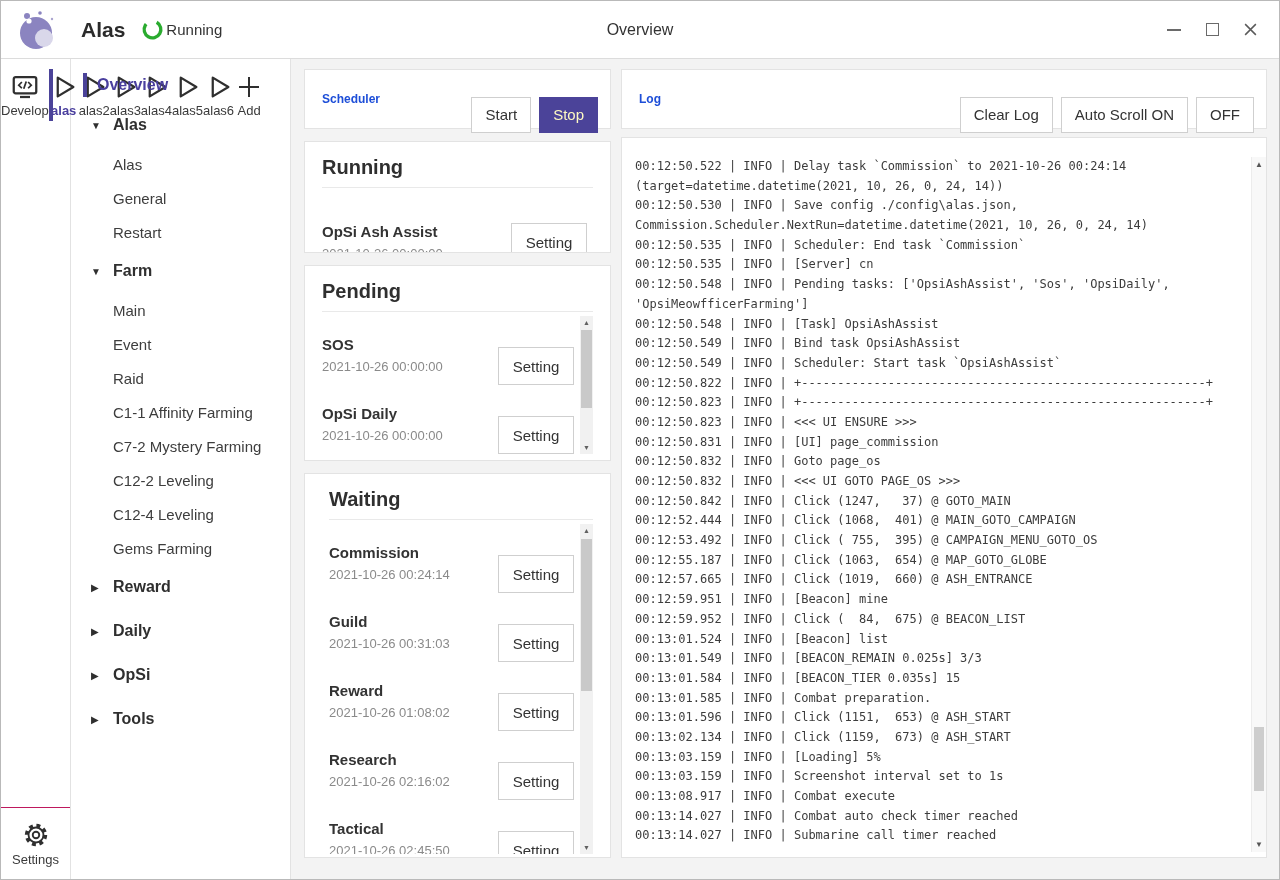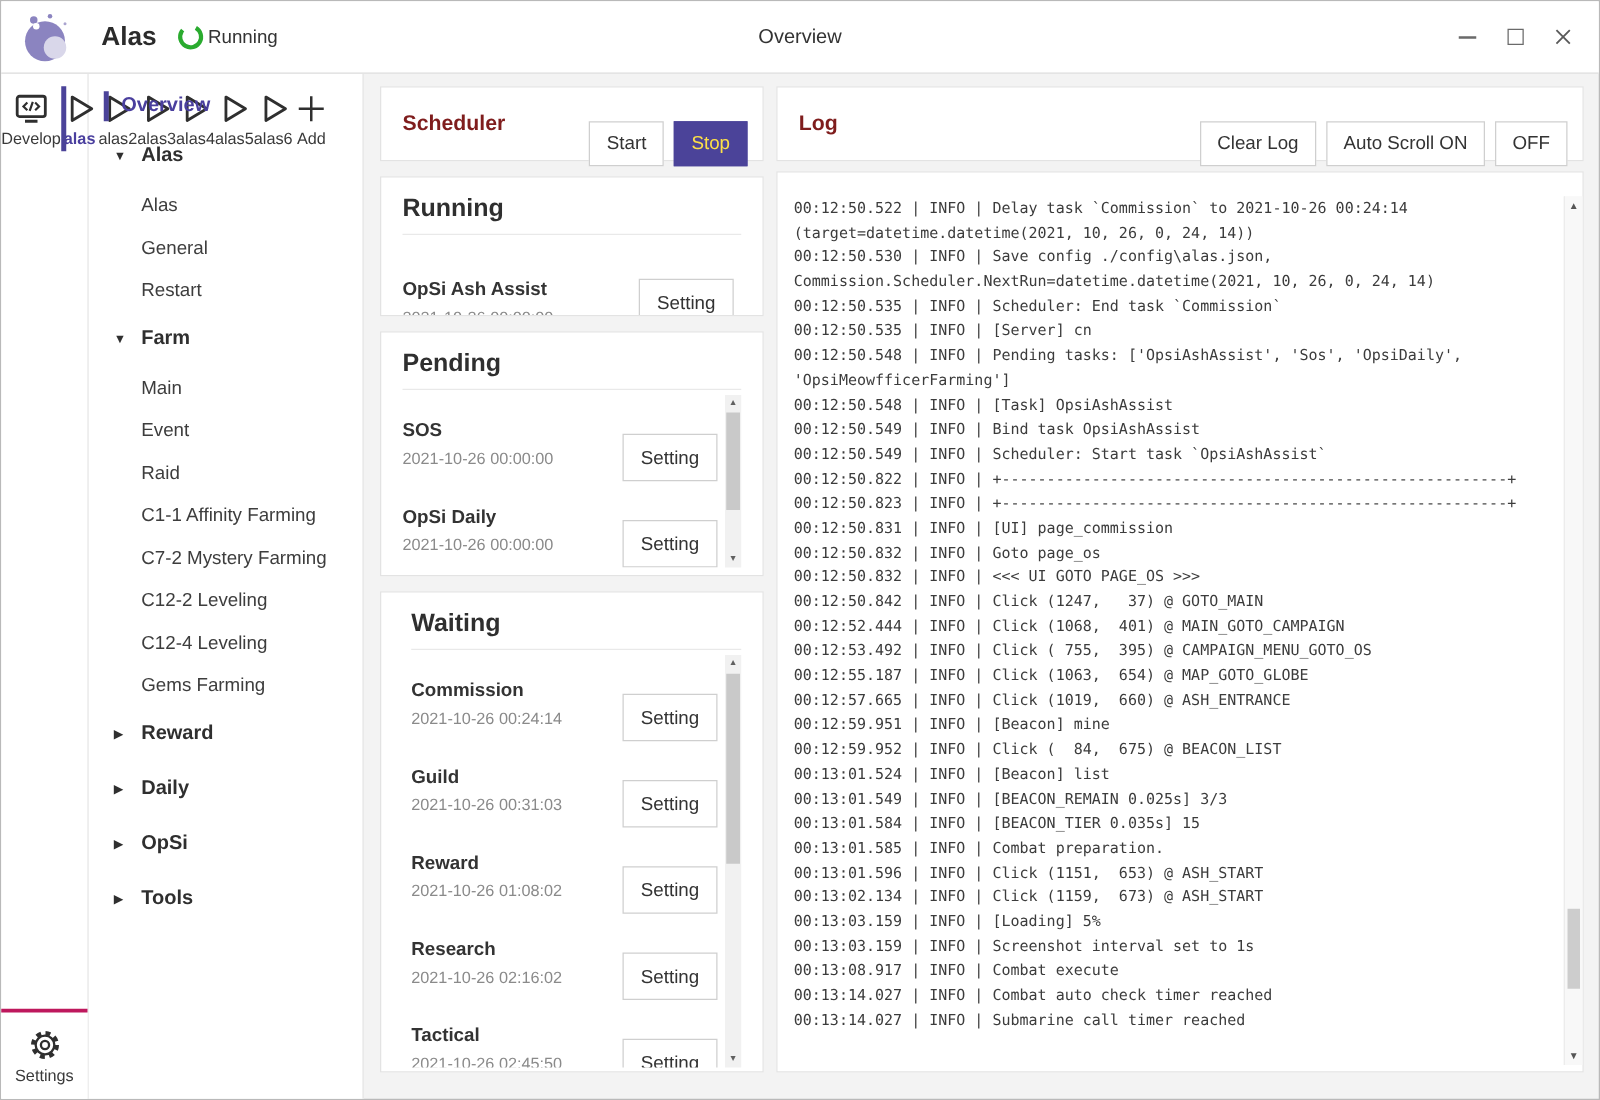--- a/index.html
+++ b/index.html
@@ -27,43 +27,43 @@
   
   .rail { width:70px; background:#fff; border-right:1px solid #e2e2e2; display:flex; flex-direction:column; padding-top:7px; }
   .rail-items { display:flex; flex-direction:row; }
   .rail-item { position:relative; height:58px; display:flex; flex-direction:column; align-items:center; justify-content:center; cursor:pointer; }
   .rail-item .bar { position:absolute; left:0; top:3px; bottom:3px; width:4px; background:transparent; }
   .rail-item.active .bar { background:var(--accent); }
   .rail-icon { height:30px; display:flex; align-items:center; justify-content:center; }
   .rail-label { font-size:13px; color:#3a3a3a; margin-top:1px; }
   .rail-item.active .rail-label { color:var(--accent-text); font-weight:700; }
   .rail-spacer { flex:1; }
-  .rail-settings { border-top:3px solid #be185d; height:72px; display:flex; flex-direction:column; align-items:center; justify-content:center; cursor:pointer; background:#fff; width:100%; border-left:none; border-right:none; border-bottom:none; font-family:inherit; }
+  .rail-settings { border-top:1px solid #be185d; height:72px; display:flex; flex-direction:column; align-items:center; justify-content:center; cursor:pointer; background:#fff; width:100%; border-left:none; border-right:none; border-bottom:none; font-family:inherit; }
   .rail-settings .rail-label { margin-top:2px; }
 
   
   .menu { width:220px; background:#fff; border-right:1px solid #e2e2e2; padding-top:8px; overflow:hidden; }
   .menu-overview { position:relative; height:36px; display:flex; align-items:center; padding-left:26px; cursor:pointer; }
   .menu-overview .bar { position:absolute; left:12px; top:6px; height:24px; width:4px; background:var(--accent); }
   .menu-overview-label { color:var(--accent-text); font-weight:700; font-size:16px; }
   .menu-group-header { height:44px; display:flex; align-items:center; padding-left:20px; font-weight:700; font-size:16px; color:#2f2f2f; cursor:pointer; }
   .menu-arrow { font-size:10px; margin-right:10px; color:#2f2f2f; width:12px; }
   .menu-sub { height:34px; display:flex; align-items:center; padding-left:42px; font-size:15px; color:#3d3d3d; cursor:pointer; }
 
   
   .content { flex:1; display:flex; padding:10px 12px 21px 13px; gap:10px; min-width:0; }
   .col-mid { width:307px; flex:0 0 307px; display:flex; flex-direction:column; gap:12px; }
   .col-log { flex:1; display:flex; flex-direction:column; gap:8px; min-width:0; }
   .card { background:#fff; border:1px solid #e3e3e3; }
 
   .header-card { flex:0 0 60px; height:60px; display:flex; align-items:center; padding:0 12px 0 17px; }
-  .card-title { font-size:17px; font-weight:700; color:#7f1d1d; }
+  .card-title { font-size:12px; font-weight:700; color:#1d4ed8; }
   .header-buttons { margin-left:auto; display:flex; gap:8px; }
   .btn { height:36px; background:#fff; border:1px solid #cfcfcf; font-size:15px; color:#333; padding:0 13px; display:flex; align-items:center; justify-content:center; font-family:inherit; cursor:pointer;margin-top:31px; }
-  .btn-primary { background:var(--accent); border-color:var(--accent); color:#fde047; }
+  .btn-primary { background:var(--accent); border-color:var(--accent); color:#fef9c3; }
 
   .section-card { padding:14px 17px 0 17px; overflow:hidden; display:flex; flex-direction:column; }
   .section-title { font-size:20px; font-weight:700; color:#2f2f2f; padding-bottom:8px; border-bottom:1px solid #e9e9e9; }
   .card-running { flex:0 0 112px; height:112px; }
   .card-pending { flex:0 0 196px; height:196px; }
   .card-waiting { flex:1;padding-left:24px; }
 
   .scroll-wrap { display:flex; margin-top:4px; }
   .card-pending .scroll-wrap .task-list-clip { height:138px; }
   .card-waiting .scroll-wrap .task-list-clip { height:330px; }
@@ -409,20 +409,21 @@
               <div class="log-line">Commission.Scheduler.NextRun=datetime.datetime(2021, 10, 26, 0, 24, 14)</div>
               <div class="log-line">00:12:50.535 | INFO | Scheduler: End task `Commission`</div>
               <div class="log-line">00:12:50.535 | INFO | [Server] cn</div>
               <div class="log-line">00:12:50.548 | INFO | Pending tasks: ['OpsiAshAssist', 'Sos', 'OpsiDaily',</div>
               <div class="log-line">'OpsiMeowfficerFarming']</div>
               <div class="log-line">00:12:50.548 | INFO | [Task] OpsiAshAssist</div>
               <div class="log-line">00:12:50.549 | INFO | Bind task OpsiAshAssist</div>
               <div class="log-line">00:12:50.549 | INFO | Scheduler: Start task `OpsiAshAssist`</div>
               <div class="log-line">00:12:50.822 | INFO | +--------------------------------------------------------+</div>
               <div class="log-line">00:12:50.823 | INFO | +--------------------------------------------------------+</div>
+              <div class="log-line">00:12:50.823 | INFO | &lt;&lt;&lt; UI ENSURE &gt;&gt;&gt;</div>
               <div class="log-line">00:12:50.831 | INFO | [UI] page_commission</div>
               <div class="log-line">00:12:50.832 | INFO | Goto page_os</div>
               <div class="log-line">00:12:50.832 | INFO | &lt;&lt;&lt; UI GOTO PAGE_OS &gt;&gt;&gt;</div>
               <div class="log-line">00:12:50.842 | INFO | Click (1247,   37) @ GOTO_MAIN</div>
               <div class="log-line">00:12:52.444 | INFO | Click (1068,  401) @ MAIN_GOTO_CAMPAIGN</div>
               <div class="log-line">00:12:53.492 | INFO | Click ( 755,  395) @ CAMPAIGN_MENU_GOTO_OS</div>
               <div class="log-line">00:12:55.187 | INFO | Click (1063,  654) @ MAP_GOTO_GLOBE</div>
               <div class="log-line">00:12:57.665 | INFO | Click (1019,  660) @ ASH_ENTRANCE</div>
               <div class="log-line">00:12:59.951 | INFO | [Beacon] mine</div>
               <div class="log-line">00:12:59.952 | INFO | Click (  84,  675) @ BEACON_LIST</div>

